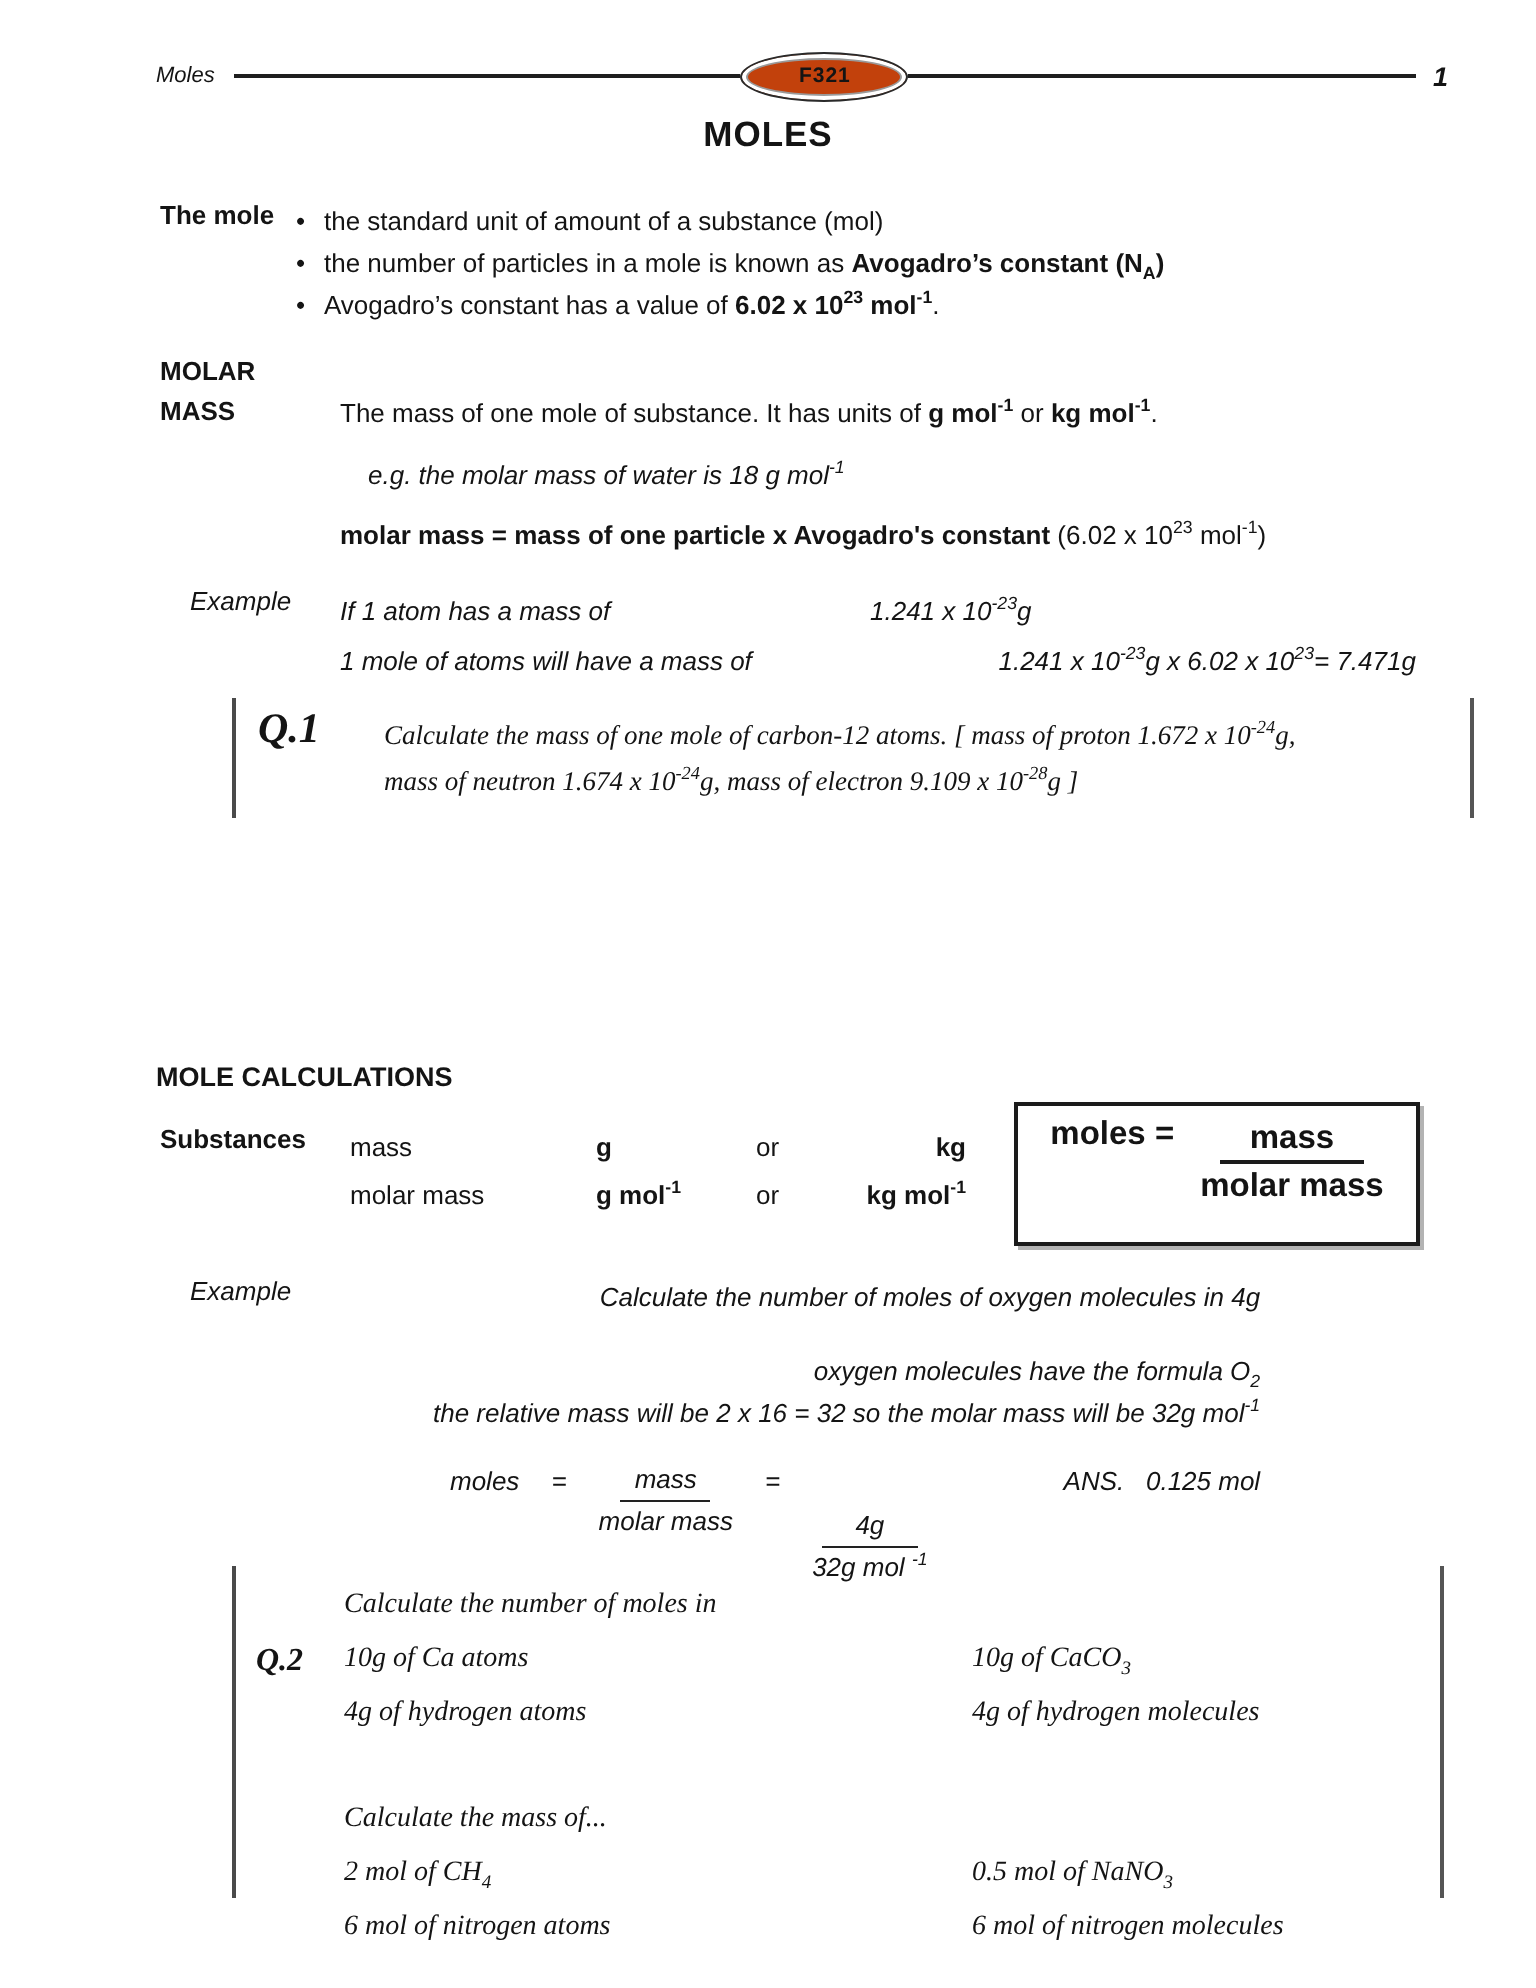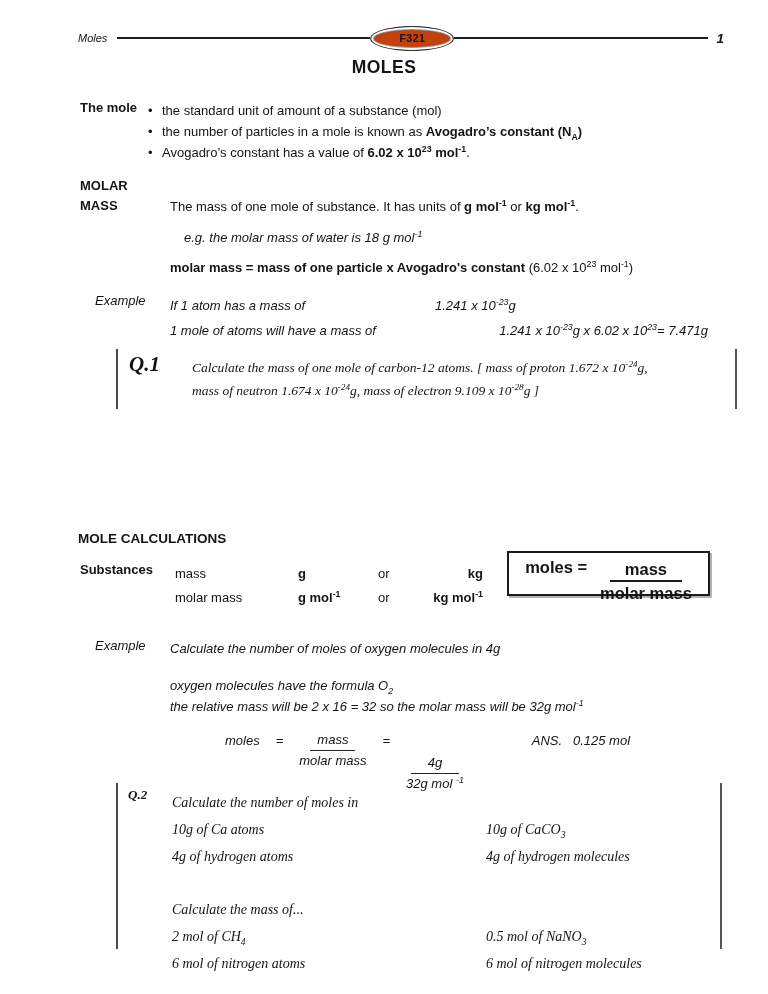--- a/index.html
+++ b/index.html
@@ -63,43 +63,43 @@
 
   
   .mc-heading { position:absolute; left:78px; top:531px; font-weight:bold; font-size:13.5px;text-align:right; }
 
   .sec-subst { left:80px; top:562px; }
   .sec-subst .lbl { width:95px; }
   .subst-grid { display:grid; grid-template-columns:123px 80px 45px 60px; line-height:24px; }
   .sg-r { text-align:right; }
 
   .formula-box {
-    position:absolute; left:507px; top:551px; width:203px; height:45px; box-sizing:border-box;
+    position:absolute; left:507px; top:551px; width:203px; height:72px; box-sizing:border-box;
     border:2.5px solid #1b1b1b; background:#fff; box-shadow:2px 2px 0 #b3b3b3;
     display:flex; align-items:flex-start; justify-content:center; gap:13px;
     padding-top:5px; font-weight:bold; font-size:16.5px;
   }
   .fb-frac { display:inline-flex; flex-direction:column; align-items:center; line-height:22px; }
   .fb-num { border-bottom:2.5px solid #1b1b1b; padding:0 15px; }
 
   
   .sec-ex2 { left:80px; top:638px; font-style:italic; }
   .sec-ex2 .lbl { font-weight:normal; width:90px; box-sizing:border-box; padding-left:15px; }
-  .ex2-content { line-height:21px; }
+  .ex2-content { line-height:21px;text-align:right; }
   .mt16 { margin-top:16px; }
   .eq-row { display:flex; align-items:flex-start; margin-top:13px; padding-left:55px; }
   .eq-sign { margin:0 16px; }
   .frac { display:inline-flex; flex-direction:column; align-items:center; line-height:20px; }
   .frac .num { border-bottom:1.5px solid #222; padding:0 7px; }
   .frac .num-wide { padding:0 17px;margin-top:23px; }
   .eq-ans { margin-left:68px; white-space:pre; }
 
   
   .q2 { left:116px; top:783px; width:606px; height:166px; padding-top:4px; }
-  .q2 .qlabel { width:54px; padding-left:10px; font-size:13px; }
+  .q2 .qlabel { width:54px; padding-left:10px; font-size:16px;margin-top:35px; }
   .q2-content { font-size:14px; line-height:27px; padding-top:2px; flex:1; }
   .q2-row { display:flex;font-style:italic; }
   .q2-c1 { width:314px; flex-shrink:0; }
   .mt26 { margin-top:26px; }
 </style>
 </head>
 <body>
 
 <div class="page">
 

